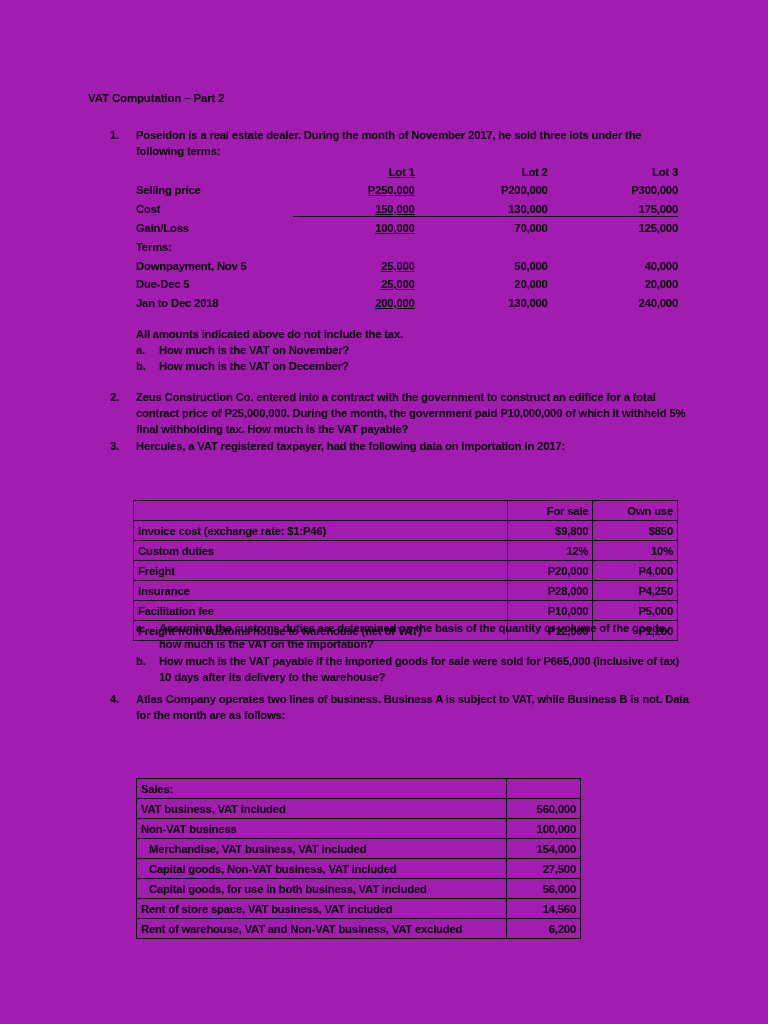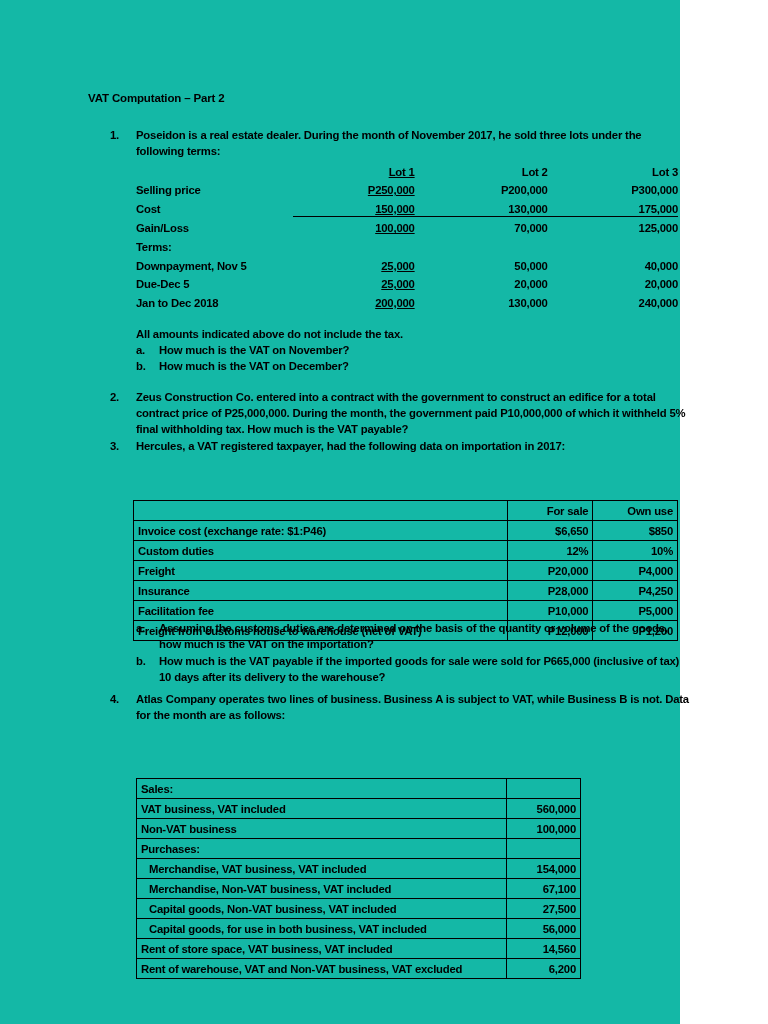--- a/index.html
+++ b/index.html
@@ -11,23 +11,23 @@
     width: 768px;
     height: 1024px;
     position: relative;
     font-family: "Liberation Sans", sans-serif;
     color: #000000;
     overflow: hidden;
   }
   .page {
     position: absolute;
     left: 0; top: 0;
-    width: 680px;
+    width: 768px;
     height: 1024px;
-    background: #14b8a6;
+    background: #a21caf;
   }
 
   
   .doc-title {
     position: absolute;
     left: 88px;
     top: 92px;
     font-size: 11.5px;
     font-weight: bold;
     letter-spacing: -0.15px;
@@ -232,21 +232,21 @@
 
   <table class="grid-table" id="import-table">
     <tbody>
         <tr>
           <td class="l c-lbl"></td>
           <td class="r c-sale">For sale</td>
           <td class="r c-own">Own use</td>
         </tr>
         <tr>
           <td class="l c-lbl">Invoice cost (exchange rate: $1:P46)</td>
-          <td class="r c-sale">$6,650</td>
+          <td class="r c-sale">$9,800</td>
           <td class="r c-own">$850</td>
         </tr>
         <tr>
           <td class="l c-lbl">Custom duties</td>
           <td class="r c-sale">12%</td>
           <td class="r c-own">10%</td>
         </tr>
         <tr>
           <td class="l c-lbl">Freight</td>
           <td class="r c-sale">P20,000</td>
@@ -292,32 +292,24 @@
         </tr>
         <tr>
           <td class="l c-lbl">VAT business, VAT included</td>
           <td class="r c-amt">560,000</td>
         </tr>
         <tr>
           <td class="l c-lbl">Non-VAT business</td>
           <td class="r c-amt">100,000</td>
         </tr>
         <tr>
-          <td class="l c-lbl">Purchases:</td>
-          <td class="r c-amt"></td>
-        </tr>
-        <tr>
           <td class="l c-lbl indent">Merchandise, VAT business, VAT included</td>
           <td class="r c-amt">154,000</td>
         </tr>
         <tr>
-          <td class="l c-lbl indent">Merchandise, Non-VAT business, VAT included</td>
-          <td class="r c-amt">67,100</td>
-        </tr>
-        <tr>
           <td class="l c-lbl indent">Capital goods, Non-VAT business, VAT included</td>
           <td class="r c-amt">27,500</td>
         </tr>
         <tr>
           <td class="l c-lbl indent">Capital goods, for use in both business, VAT included</td>
           <td class="r c-amt">56,000</td>
         </tr>
         <tr>
           <td class="l c-lbl">Rent of store space, VAT business, VAT included</td>
           <td class="r c-amt">14,560</td>

